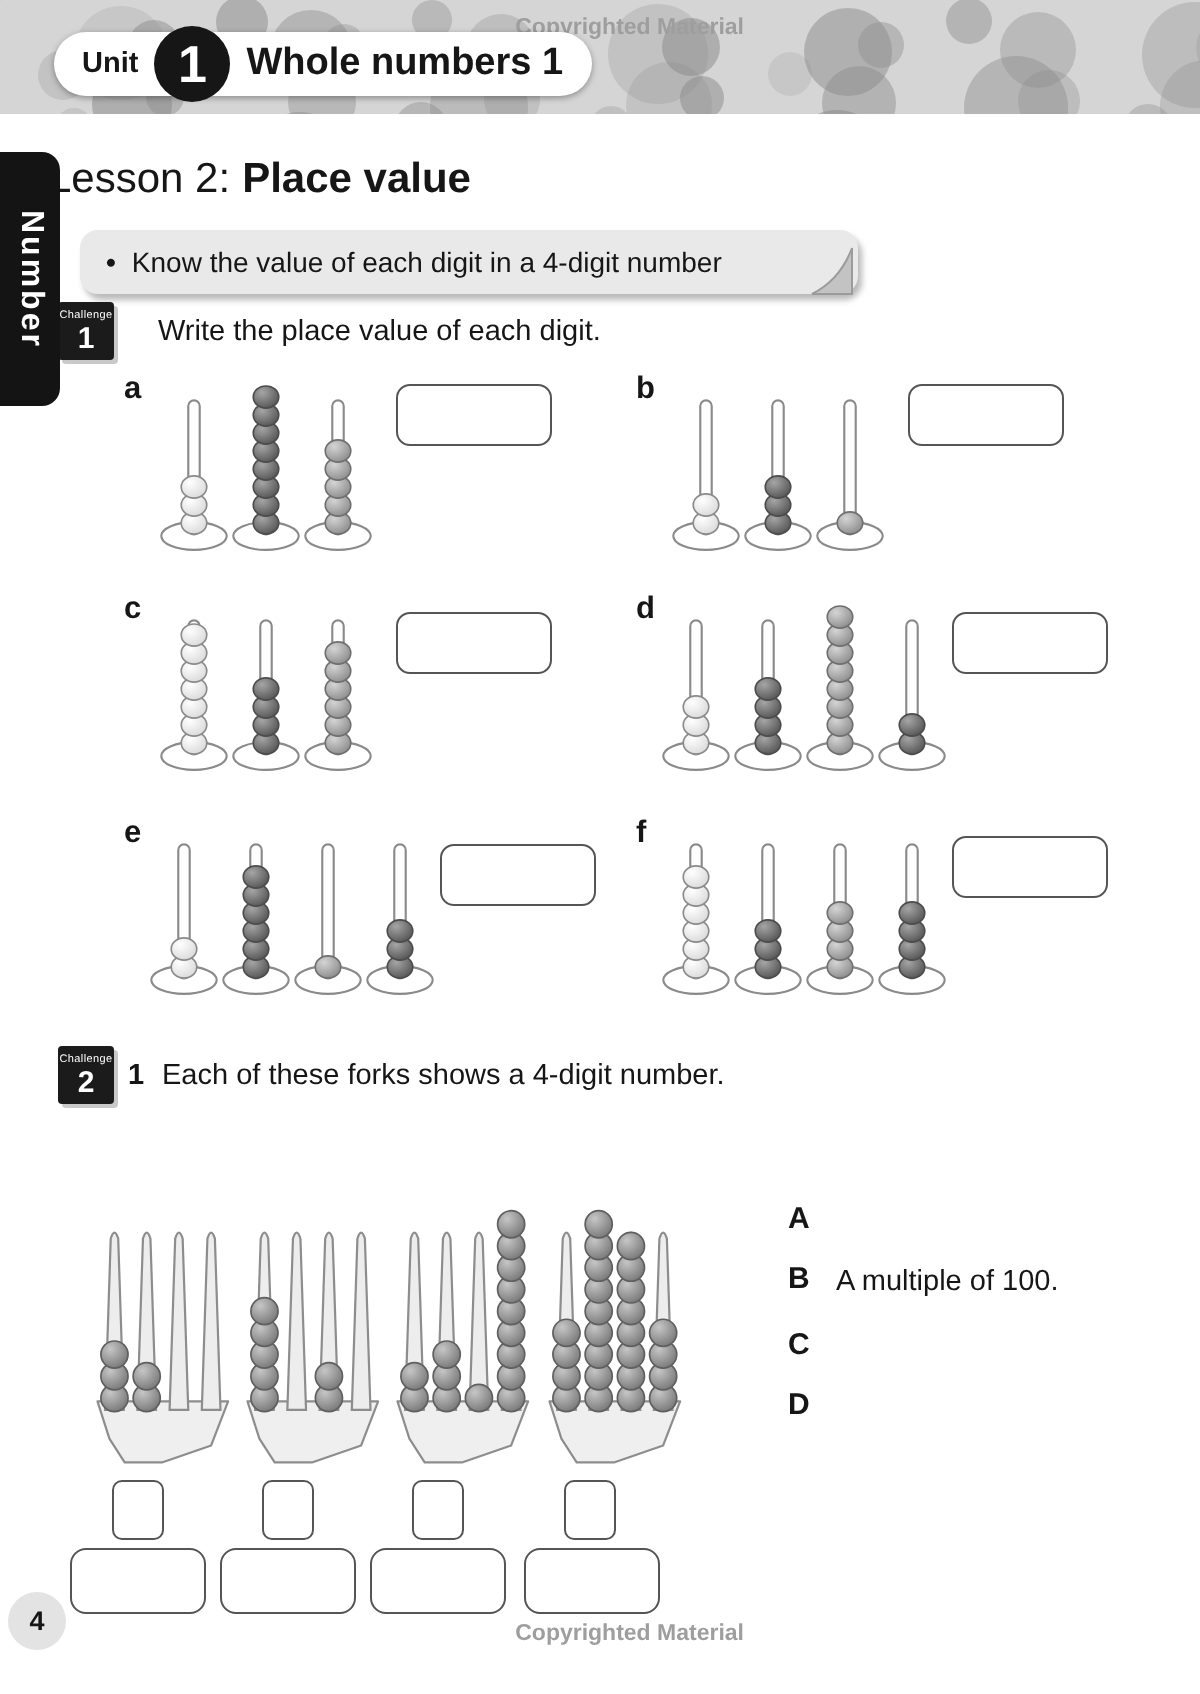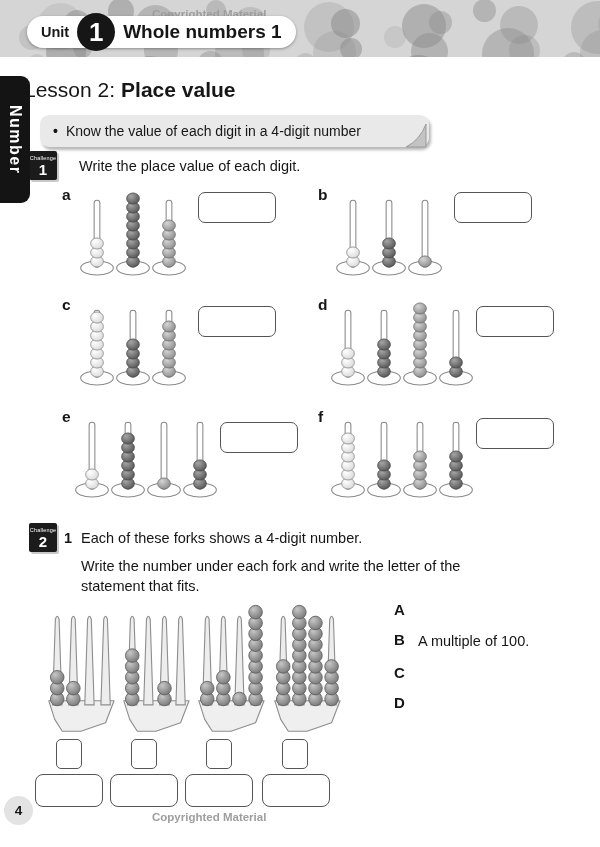--- a/index.html
+++ b/index.html
@@ -3,21 +3,21 @@
 <meta charset="utf-8">
 <style>
   *{margin:0;padding:0;box-sizing:border-box}
   html,body{background:#fff}
   body{font-family:"Liberation Sans",sans-serif;color:#161616}
   .page{position:relative;width:600px;height:847px;background:#fff;overflow:hidden}
 
   
   .band{position:absolute;left:0;top:0;width:600px;height:57px;background:#d5d5d5;overflow:hidden}
   .bubble{position:absolute;border-radius:50%}
-  .copyright-top,.copyright-bottom{position:absolute;width:220px;text-align:left;font-weight:bold;
+  .copyright-top,.copyright-bottom{position:absolute;width:220px;text-align:right;font-weight:bold;
     font-size:11.5px;color:#9e9e9e;z-index:3}
   .copyright-top{left:152px;top:8px}
   .copyright-bottom{left:152px;top:811px}
 
   
   .unit-pill{position:absolute;left:27px;top:16px;height:32px;background:#fff;border-radius:17px;
     display:flex;align-items:center;padding:0 14px;box-shadow:0 1px 3px rgba(0,0,0,.35);z-index:5}
   .unit-word{font-weight:bold;font-size:14.5px}
   .unit-circle{width:38px;height:38px;background:#161616;border-radius:50%;color:#fff;font-weight:bold;
     font-size:26px;display:flex;align-items:center;justify-content:center;margin:0 8px;flex:none}
@@ -385,21 +385,20 @@
         <div class="answer-box"></div>
       </div>
     </div>
 
   <div class="challenge-badge badge-2">
     <span class="cb-word">Challenge</span>
     <span class="cb-num">2</span>
   </div>
   <div class="c2-qnum">1</div>
   <div class="c2-line1">Each of these forks shows a 4-digit number.</div>
-  <div class="c2-line2">Write the number under each fork and write the letter of the statement that fits.</div>
 
   <div id="forks">
       <div class="fork-col fork-1"><svg width="95" height="134" viewBox="0 0 112 158">
           <path d="M 28 114 L 105 114 L 95 140 L 66 150 L 44 150 L 35 136 Z" fill="#efefef" stroke="#8d8d8d" stroke-width="1.3" stroke-linejoin="round"></path>
           <path d="M 32.5 119 L 35.8 18 Q 38 11 40.2 18 L 43.5 119 Z" fill="#ededed" stroke="#8d8d8d" stroke-width="1.3"></path>
           <path d="M 51.5 119 L 54.8 18 Q 57 11 59.2 18 L 62.5 119 Z" fill="#ededed" stroke="#8d8d8d" stroke-width="1.3"></path>
           <path d="M 70.5 119 L 73.8 18 Q 76 11 78.2 18 L 81.5 119 Z" fill="#ededed" stroke="#8d8d8d" stroke-width="1.3"></path>
           <path d="M 89.5 119 L 92.8 18 Q 95 11 97.2 18 L 100.5 119 Z" fill="#ededed" stroke="#8d8d8d" stroke-width="1.3"></path>
           <circle cx="38" cy="112" r="8" fill="url(#grad-fork)" stroke="#5f5f5f" stroke-width="1"></circle>
           <circle cx="38" cy="99.2" r="8" fill="url(#grad-fork)" stroke="#5f5f5f" stroke-width="1"></circle>

